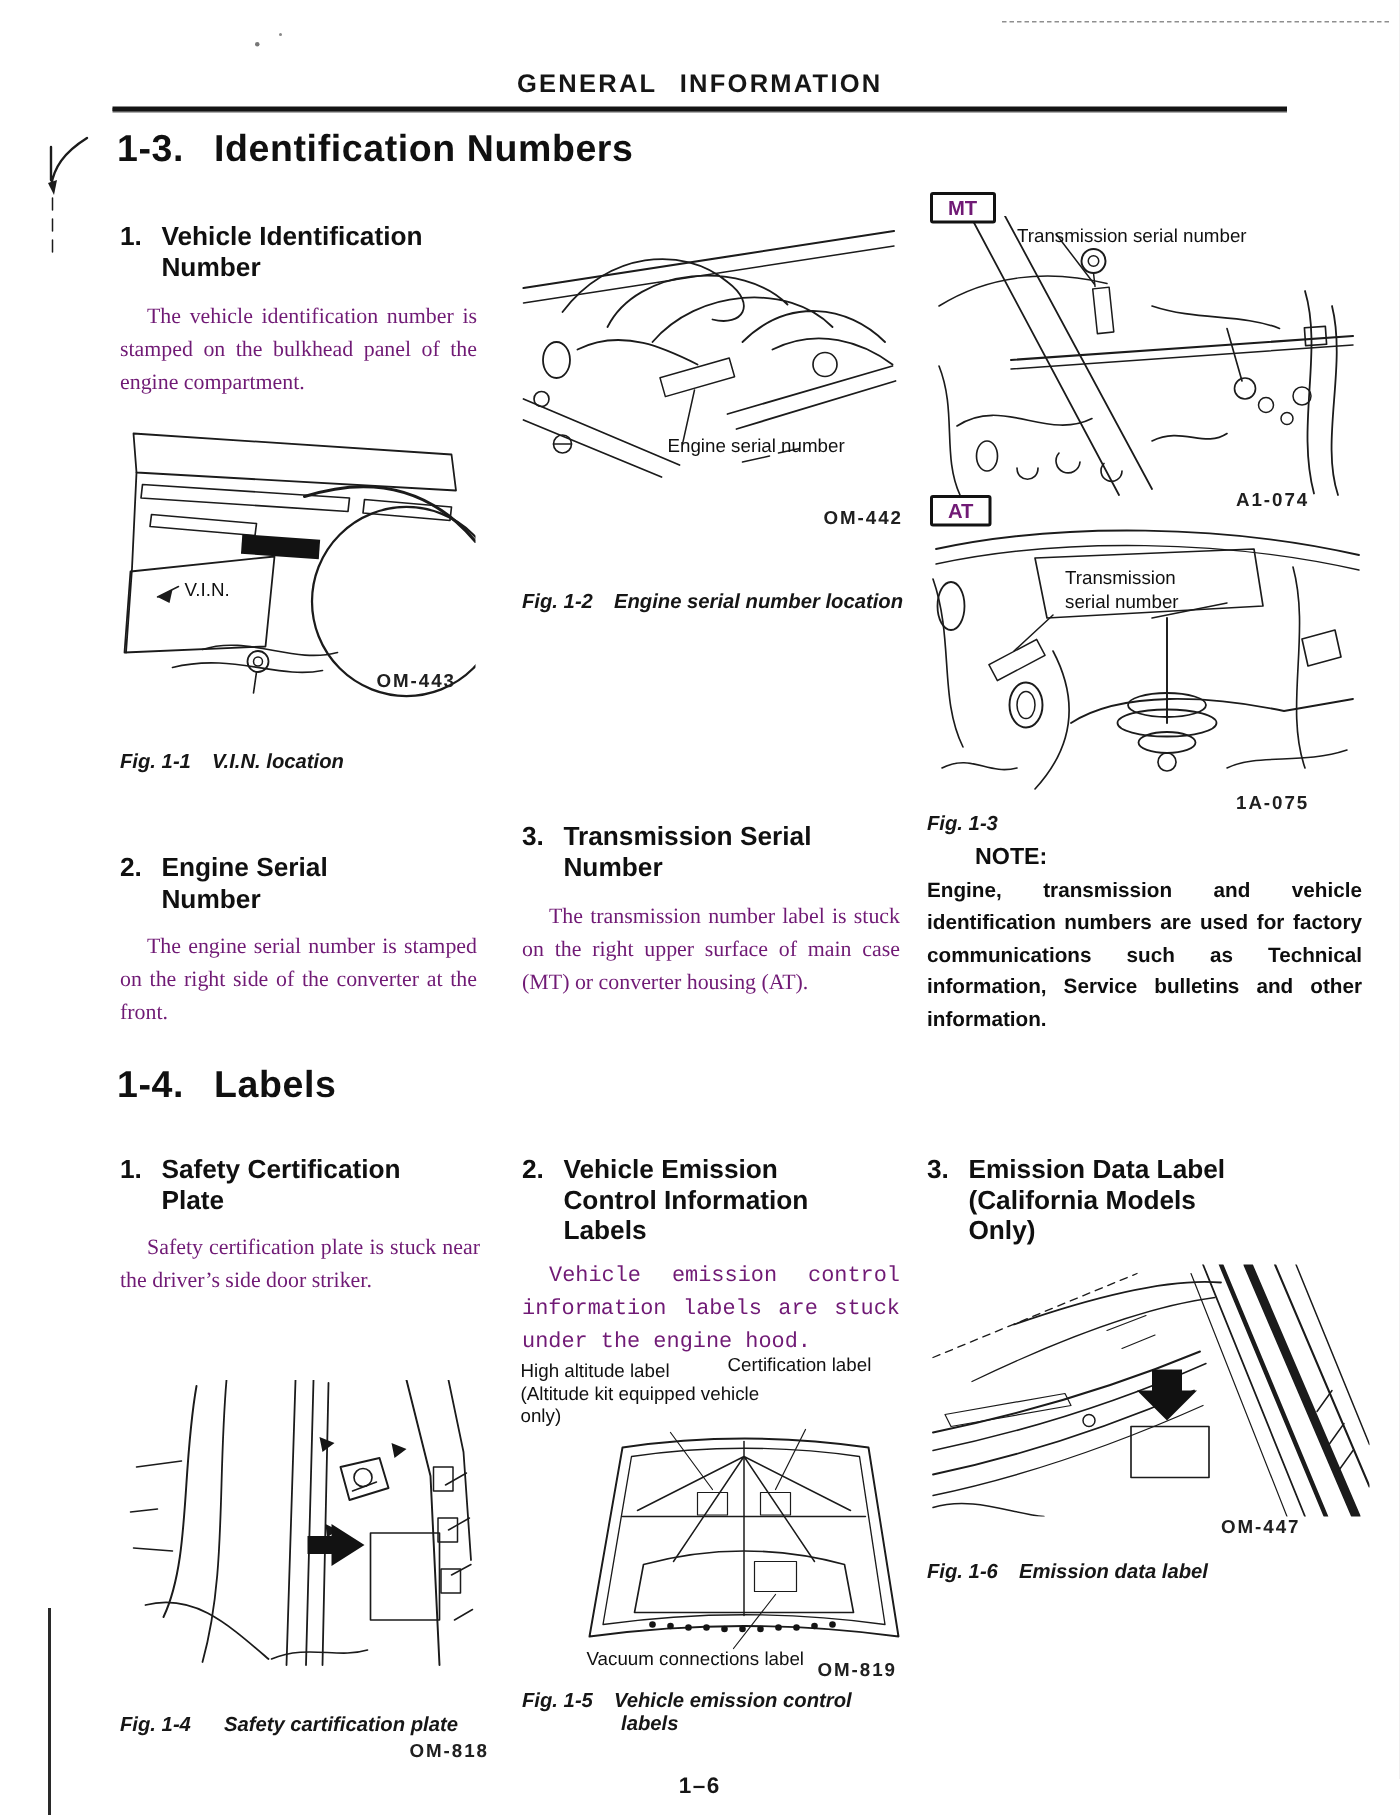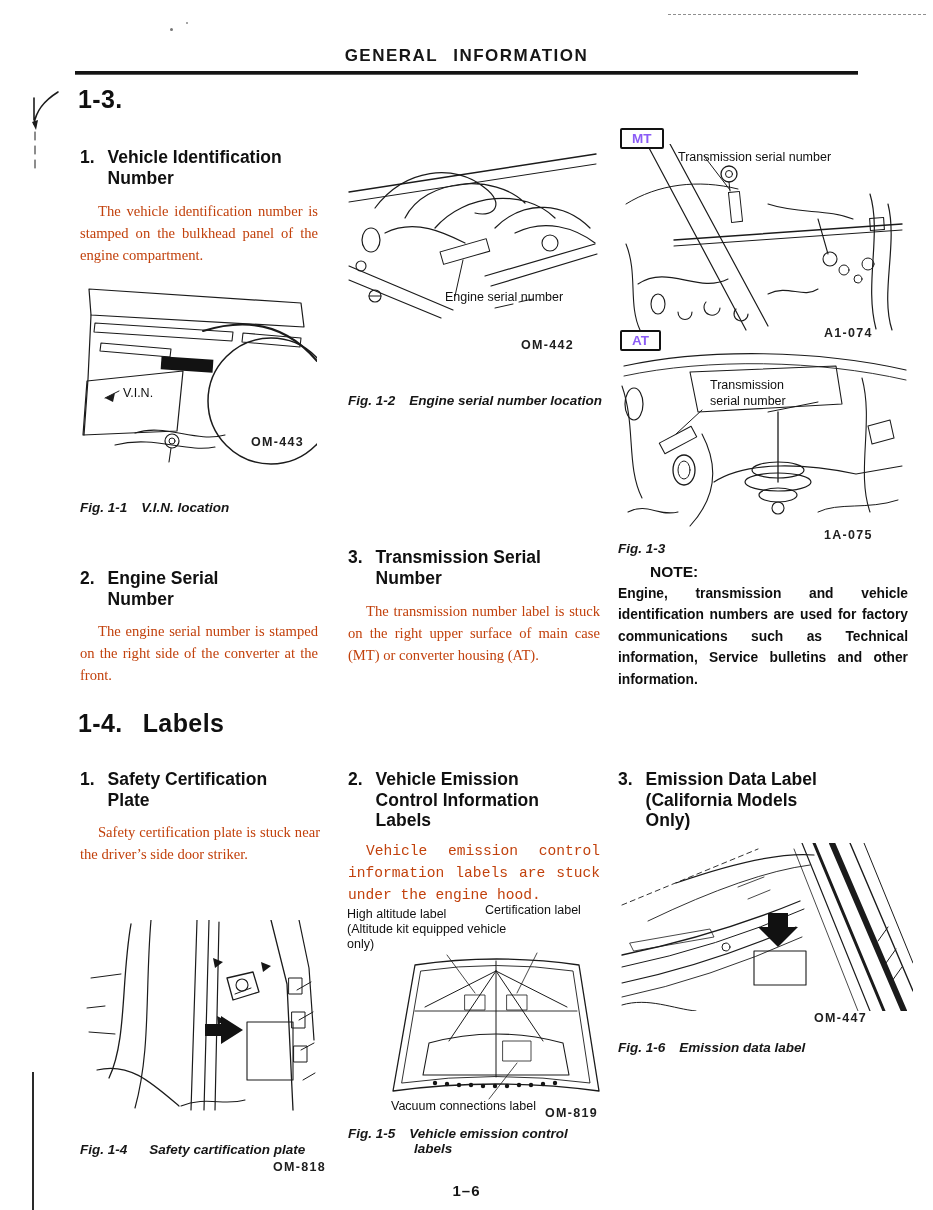--- a/index.html
+++ b/index.html
@@ -8,27 +8,27 @@
   .abs{position:absolute;}
 
   
   .hdr-title{width:933px;text-align:center;font:700 17px "Liberation Sans",sans-serif;
              letter-spacing:1.5px;word-spacing:9px;color:#161616;}
   .hdr-rule{height:3px;background:#141414;box-shadow:0 1px 0 #5a5a5a;}
   .sechead{display:flex;gap:20px;font:800 25px/1.1 "Liberation Sans",sans-serif;
            letter-spacing:0.4px;color:#101010;}
   .subhead{display:flex;gap:13px;font:700 17.5px/1.18 "Liberation Sans",sans-serif;color:#101010;}
   .sub-title{display:inline-block;}
-  .body-p{font:14.6px/1.5 "Liberation Serif",serif;text-align:justify;text-indent:18px;margin:0;color:#c2410c;}
+  .body-p{font:14.6px/1.5 "Liberation Serif",serif;text-align:justify;text-indent:18px;margin:0;color:#701a75;}
   .caption{font:italic 600 13.5px "Liberation Sans",sans-serif;color:#161616;white-space:nowrap;}
   .caption .cap-text{margin-left:14px;}
   .figcode{font:600 12.5px "Liberation Sans",sans-serif;letter-spacing:1.3px;color:#202020;white-space:nowrap;}
   .callout{font:12.5px/1.25 "Liberation Sans",sans-serif;color:#101010;white-space:nowrap;}
   .tagbox{border:2.5px solid #121212;border-radius:2px;font:700 13.5px "Liberation Sans",sans-serif;
-          padding:1px 10px;background:#fff;color:#8b5cf6;}
+          padding:1px 10px;background:#fff;color:#701a75;}
   .note-label{font:800 15.5px "Liberation Sans",sans-serif;color:#0e0e0e;margin-left:32px;}
   .note-body{font:700 13.8px/1.55 "Liberation Sans",sans-serif;text-align:justify;margin:2px 0 0 0;color:#0e0e0e;}
   .pagenum{width:933px;text-align:center;font:600 15px "Liberation Sans",sans-serif;
            letter-spacing:1px;color:#161616;}
   svg{display:block;}
   .art{stroke:#1b1b1b;fill:none;stroke-linecap:round;stroke-linejoin:round;}
 </style>
 </head>
 <body>
 
@@ -42,20 +42,21 @@
     <path d="M8,38 L14,36 L12,46 Z" fill="#1b1b1b"></path>
     <path class="art" d="M11,48 L11,56 M11,62 L11,70 M11,76 L11,84" stroke-width="1"></path>
   </svg>
   <div class="abs" style="left:32px;top:1072px;width:2px;height:138px;background:#2a2a2a;"></div>
 
   <div class="abs hdr-title" style="left:0;top:46px;">GENERAL INFORMATION</div>
   <div class="abs hdr-rule" style="left:75px;top:71px;width:783px;"></div>
 
   <div class="abs sechead" style="left:78px;top:86px;">
     <span>1-3.</span>
+    <span>Identification Numbers</span>
   </div>
 
   <div class="abs subhead" style="left:80px;top:147px;">
     <span>1.</span>
     <span class="sub-title" style="max-width:195px;">Vehicle Identification Number</span>
   </div>
   <p class="abs body-p" style="left:80px;top:201px;width:238px;">The vehicle identification number is stamped on the bulkhead panel of the engine compartment.</p>
 
   <div class="abs" style="left:75px;top:283px;width:242px;height:192px;">
     <svg width="242" height="186" viewBox="0 0 242 186">
@@ -75,21 +76,21 @@
       <path class="art" stroke-width="1.2" d="M16,32 L13,96 M13,96 L9,152"></path>
       <path class="art" stroke-width="1.2" d="M12,98 L108,88 L102,148 L8,152 Z"></path>
       <path class="art" stroke-width="1" d="M44,108 L30,115"></path>
       <path d="M30,115 L40,110 L38,119 Z" fill="#1b1b1b"></path>
       <path class="art" stroke-width="1.1" d="M60,150 C90,140 120,160 150,152 M40,162 C80,152 110,170 140,164"></path>
       <circle class="art" cx="97" cy="158" r="7" stroke-width="1.2"></circle>
       <circle class="art" cx="97" cy="158" r="3" stroke-width="1"></circle>
       <path class="art" stroke-width="1.1" d="M96,165 L94,179"></path>
     </svg>
     <span class="abs callout" style="left:48px;top:103px;">V.I.N.</span>
-    <span class="abs figcode" style="left:176px;top:152px;text-align:right;">OM-443</span>
+    <span class="abs figcode" style="left:176px;top:164px;text-align:right;">OM-443</span>
   </div>
   <div class="abs caption" style="left:80px;top:500px;">
     <span>Fig. 1-1</span><span class="cap-text">V.I.N. location</span>
   </div>
 
   <div class="abs subhead" style="left:80px;top:568px;">
     <span>2.</span>
     <span class="sub-title" style="max-width:130px;">Engine Serial Number</span>
   </div>
   <p class="abs body-p" style="left:80px;top:621px;width:238px;">The engine serial number is stamped on the right side of the converter at the front.</p>
@@ -109,21 +110,21 @@
       <circle class="art" cx="205" cy="95" r="8" stroke-width="1.1"></circle>
       <g transform="rotate(-16 120 104)">
         <rect x="96" y="97" width="48" height="13" fill="url(#f2h)" class="art" stroke-width="1"></rect>
       </g>
       <path class="art" stroke-width="1" d="M118,112 L110,148"></path>
       <path class="art" stroke-width="1.2" d="M4,118 L108,162 M4,132 L96,170 M140,128 L250,96 M146,138 L252,106"></path>
       <circle class="art" cx="30" cy="148" r="6" stroke-width="1.1"></circle>
       <path class="art" stroke-width="1" d="M24,148 L36,148 M150,160 l18,-4 m6,-2 l14,-3"></path>
     </svg>
     <span class="abs callout" style="left:100px;top:142px;">Engine serial number</span>
-    <span class="abs figcode" style="left:176px;top:190px;">OM-442</span>
+    <span class="abs figcode" style="left:204px;top:190px;">OM-442</span>
   </div>
   <div class="abs caption" style="left:348px;top:393px;">
     <span>Fig. 1-2</span><span class="cap-text">Engine serial number location</span>
   </div>
 
   <div class="abs subhead" style="left:348px;top:547px;">
     <span>3.</span>
     <span class="sub-title" style="max-width:185px;">Transmission Serial Number</span>
   </div>
   <p class="abs body-p" style="left:348px;top:601px;width:252px;">The transmission number label is stuck on the right upper surface of main case (MT) or converter housing (AT).</p>

